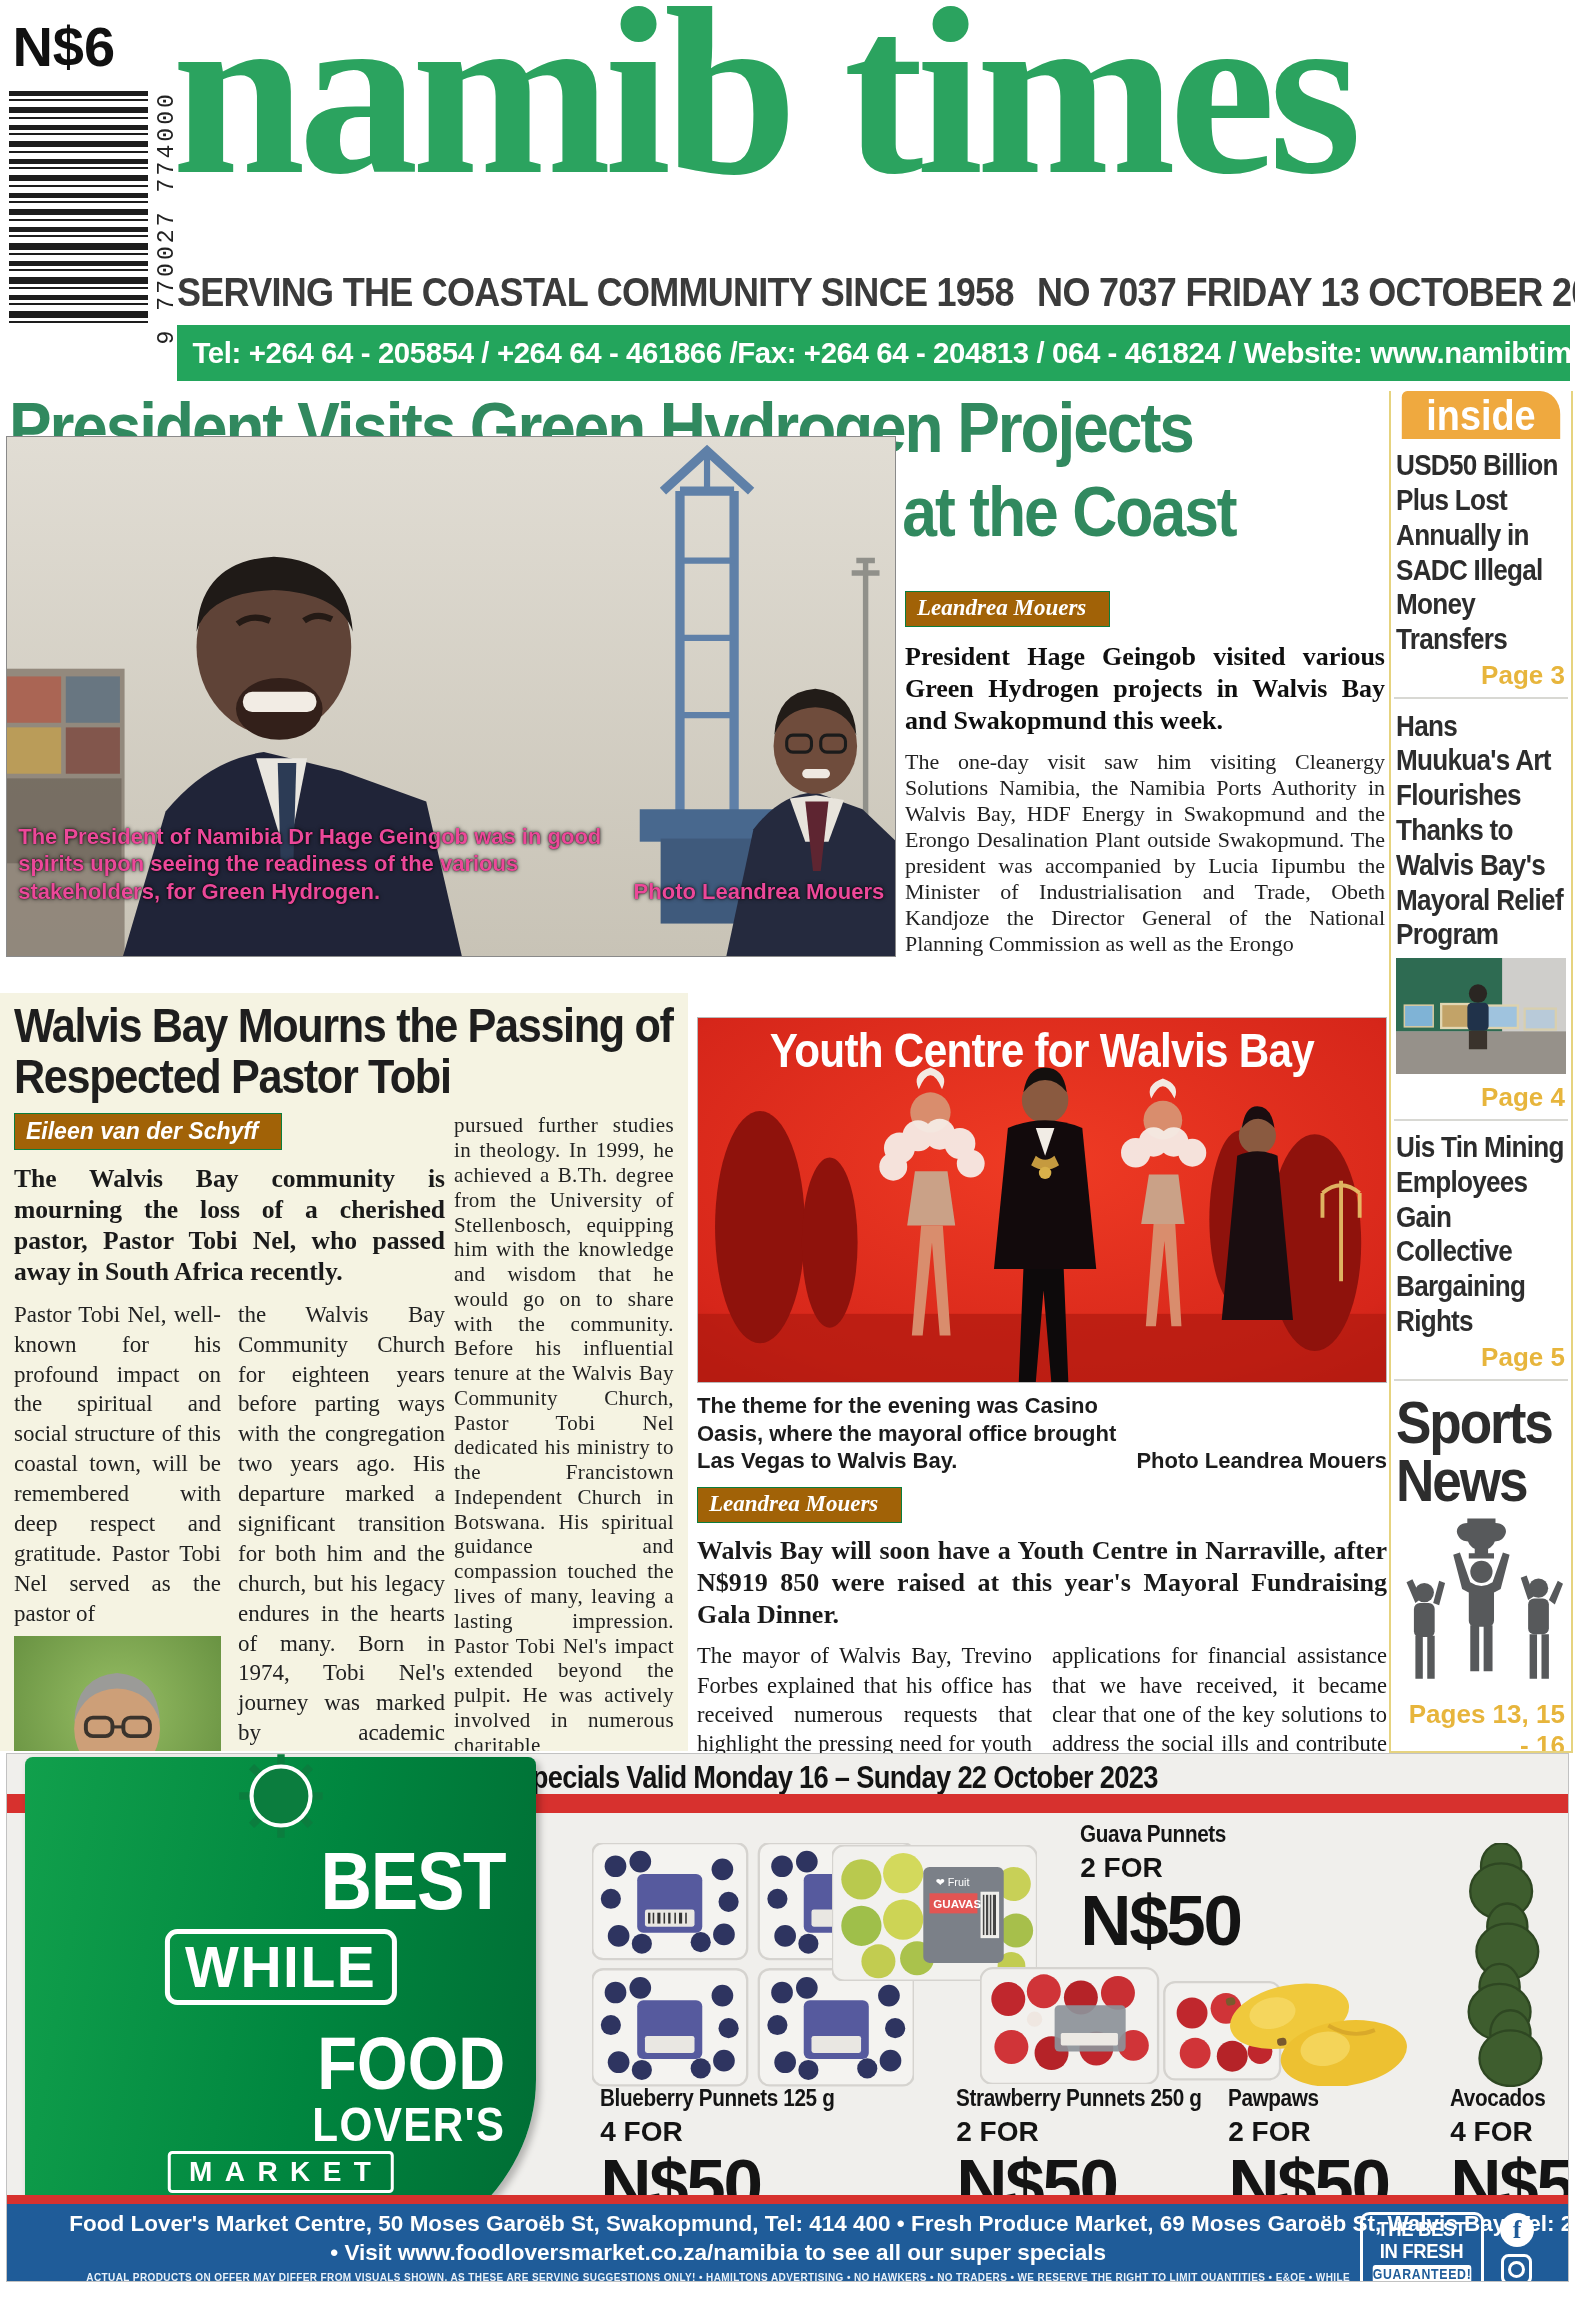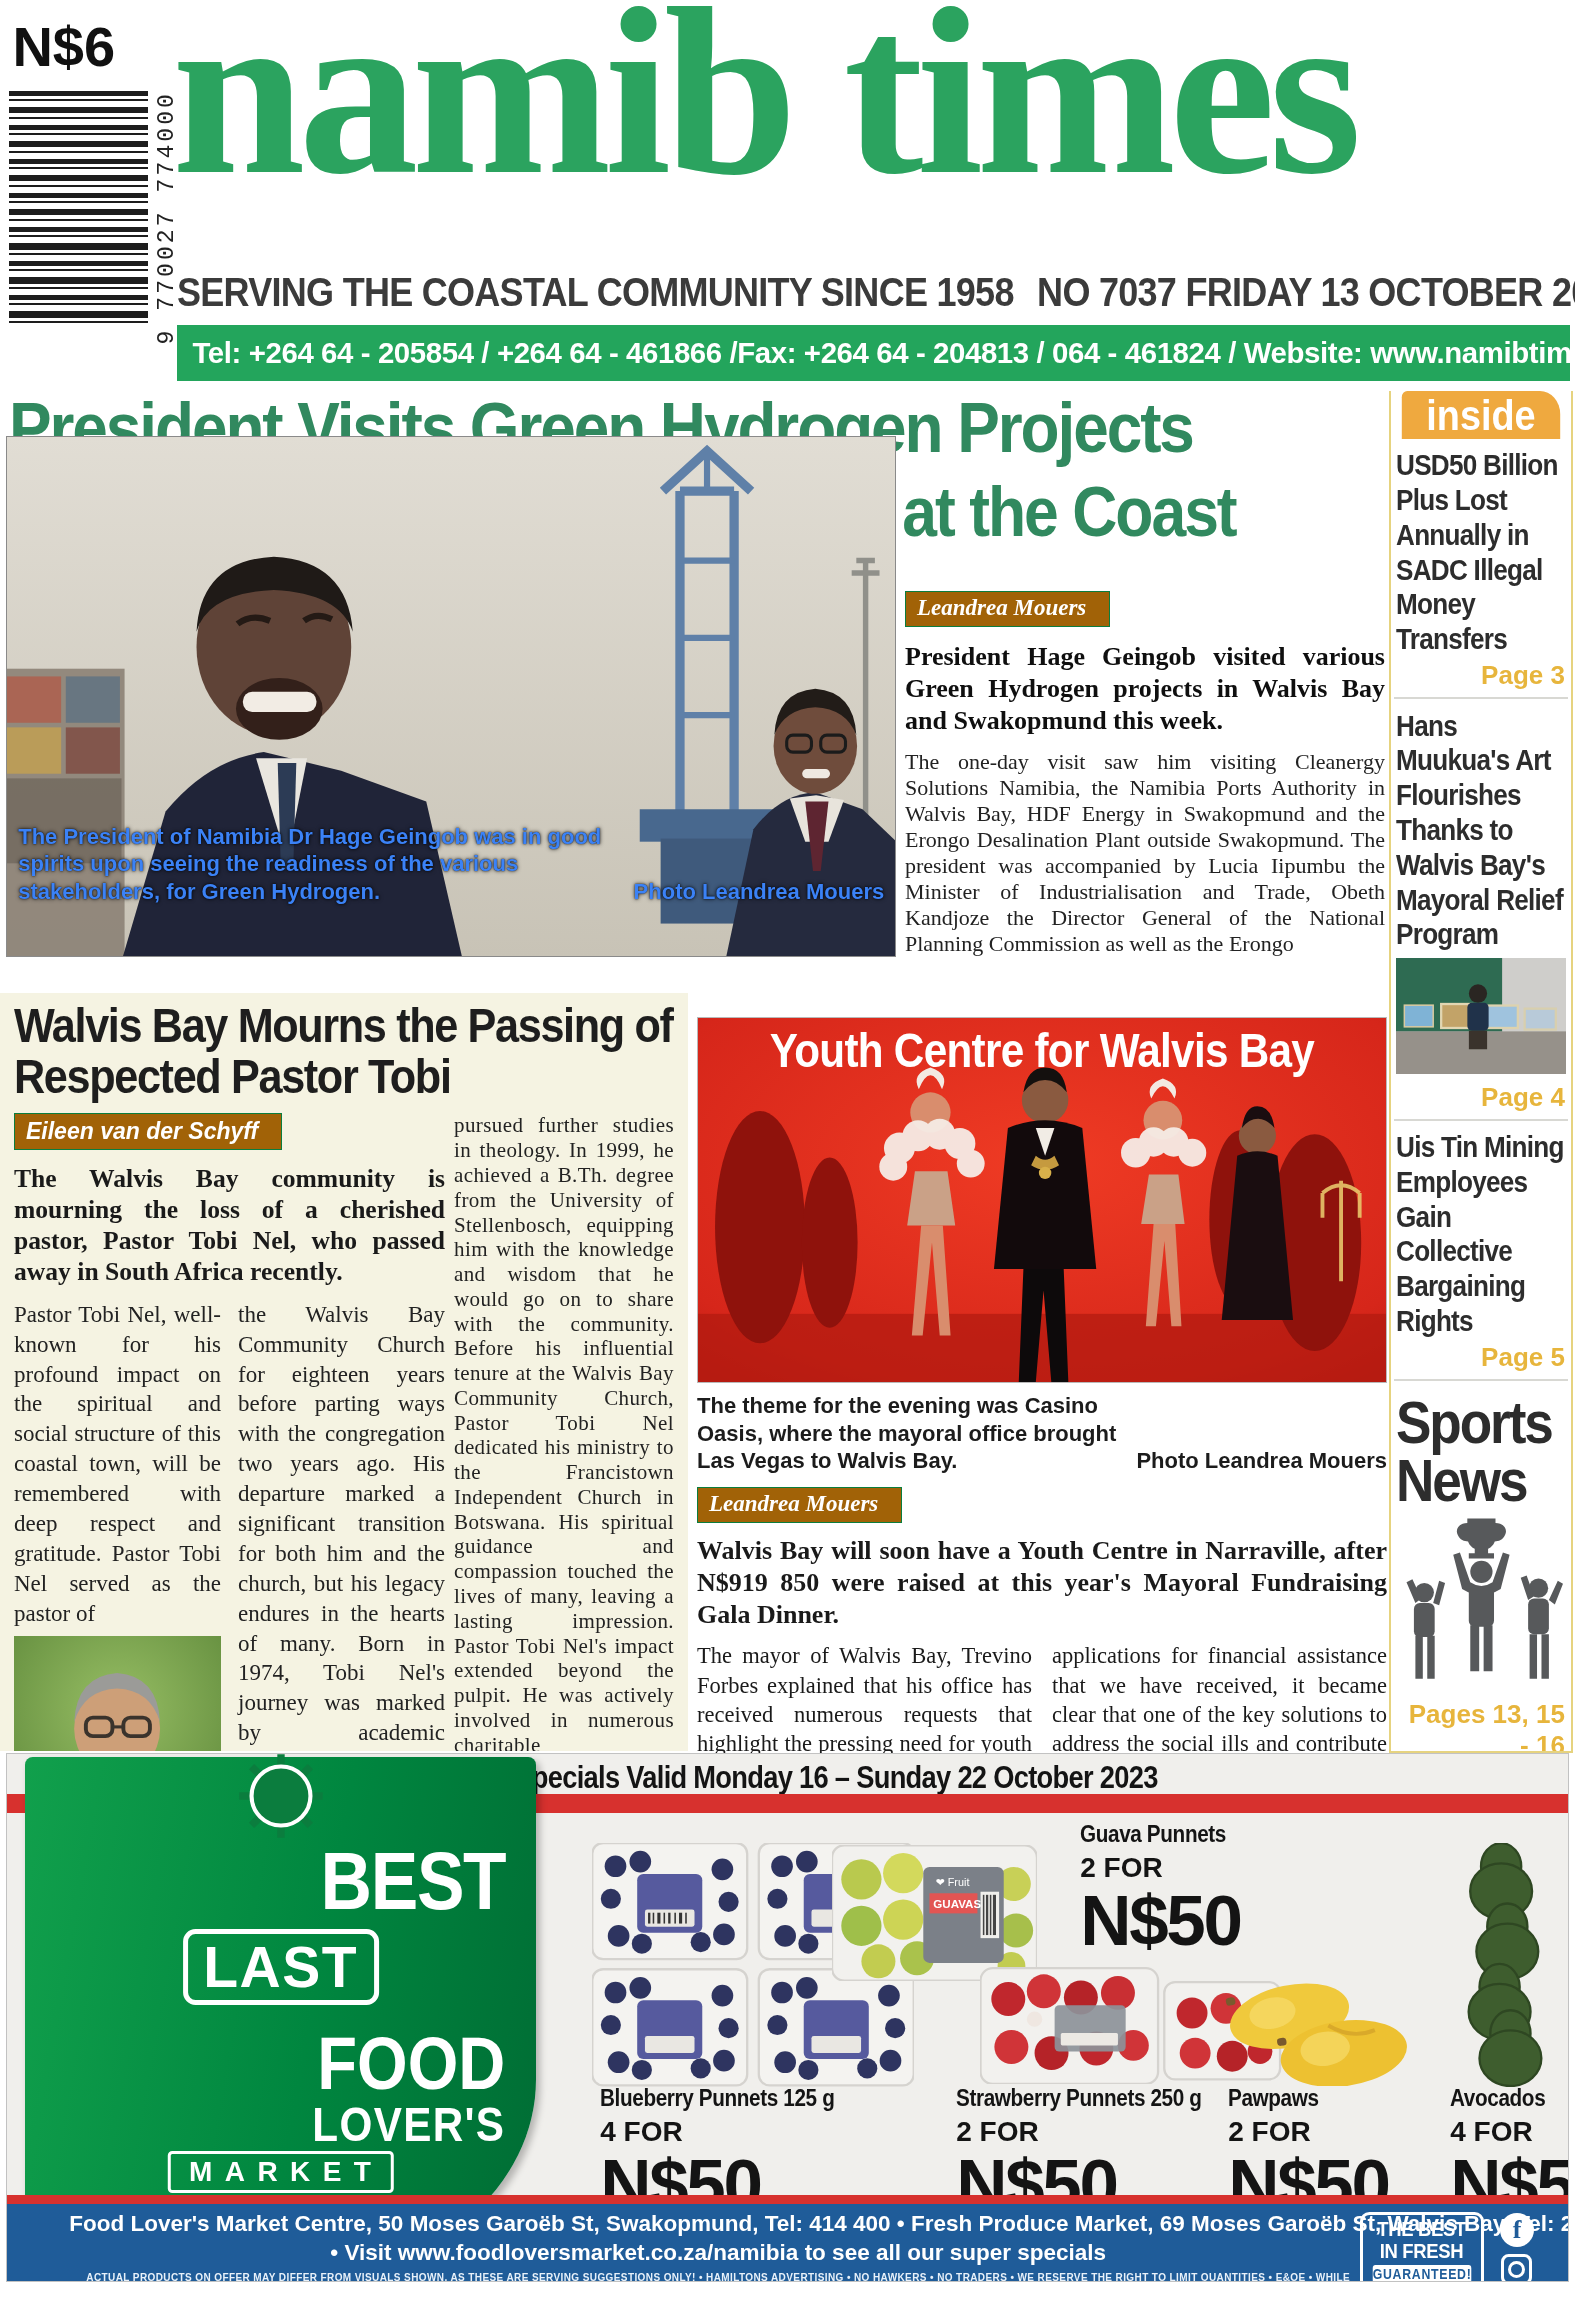--- a/index.html
+++ b/index.html
@@ -26,21 +26,21 @@
   .headline1{position:absolute;left:9.3px;top:387px;font:700 71px "Liberation Sans",sans-serif;
              color:#31895f;letter-spacing:-2.3px;white-space:nowrap;margin:0;}
   .headline2{position:absolute;left:852px;top:471px;width:434px;text-align:center;
              font:700 71px "Liberation Sans",sans-serif;color:#31895f;letter-spacing:-2.3px;margin:0;}
 
   
   .main-photo{position:absolute;left:6.2px;top:436px;width:890px;height:521px;border:1.5px solid #8a8a8a;
               box-sizing:border-box;overflow:hidden;}
   .main-photo svg{position:absolute;inset:0;width:100%;height:100%;}
   .photo-caption{position:absolute;left:11px;right:11px;bottom:51px;display:flex;align-items:flex-end;gap:15.5px;
-                 color:#3b82f6;font:700 22px/1.25 "Liberation Sans",sans-serif;
+                 color:#ec4899;font:700 22px/1.25 "Liberation Sans",sans-serif;
                  text-shadow:0 0 4.6px rgba(0,0,0,.8),0 0 1.5px rgba(0,0,0,.9);}
   .photo-caption .cap{flex:1;}
   .photo-caption .credit{white-space:nowrap;}
 
   
   .lead-col{position:absolute;left:905px;top:591px;width:480px;height:367px;overflow:hidden;}
   .byline-box{display:inline-block;background:#a16207;color:#fff;border:1.5px solid #0a7d3e;
               font:italic 700 23px "Liberation Serif",serif;padding:3.1px 23px 4.6px 11px;}
   .lead-par{margin:14px 0 0;font:700 26px/1.23 "Liberation Serif",serif;color:#0f0f0f;text-align:justify;}
   .body-par{margin:12.4px 0 0;font:400 22px/1.18 "Liberation Serif",serif;color:#222;text-align:justify;}
@@ -392,21 +392,21 @@
     <div class="ribbon">
       <svg class="sun" viewBox="0 0 110 110">
         <g fill="#0b7d3e">
           <g stroke="#0b7d3e" stroke-width="9">
             <path d="M55 4 V22 M55 88 V106 M4 55 H22 M88 55 H106 M19 19 L32 32 M78 78 L91 91 M91 19 L78 32 M32 78 L19 91"></path>
           </g>
           <circle cx="55" cy="55" r="36" stroke="#fff" stroke-width="5"></circle>
         </g>
       </svg>
       <div class="rb-best cxc">BEST</div>
-      <div class="rb-price cxc">LAST</div>
+      <div class="rb-price cxc">WHILE</div>
       <div class="rb-food cxc">FOOD</div>
       <div class="rb-lovers cxc">LOVER'S</div>
       <div class="rb-market cxc">MARKET</div>
     </div>
 
     <svg class="prod-img" style="left:585px;top:89px;width:322px;height:244px" viewBox="0 0 415 315">
       <g>
         <g transform="translate(0,0)">
           <rect width="200" height="150" rx="14" fill="#f4f3f0" stroke="#d5d3cf" stroke-width="3"></rect>
           <g fill="#2e3460">

